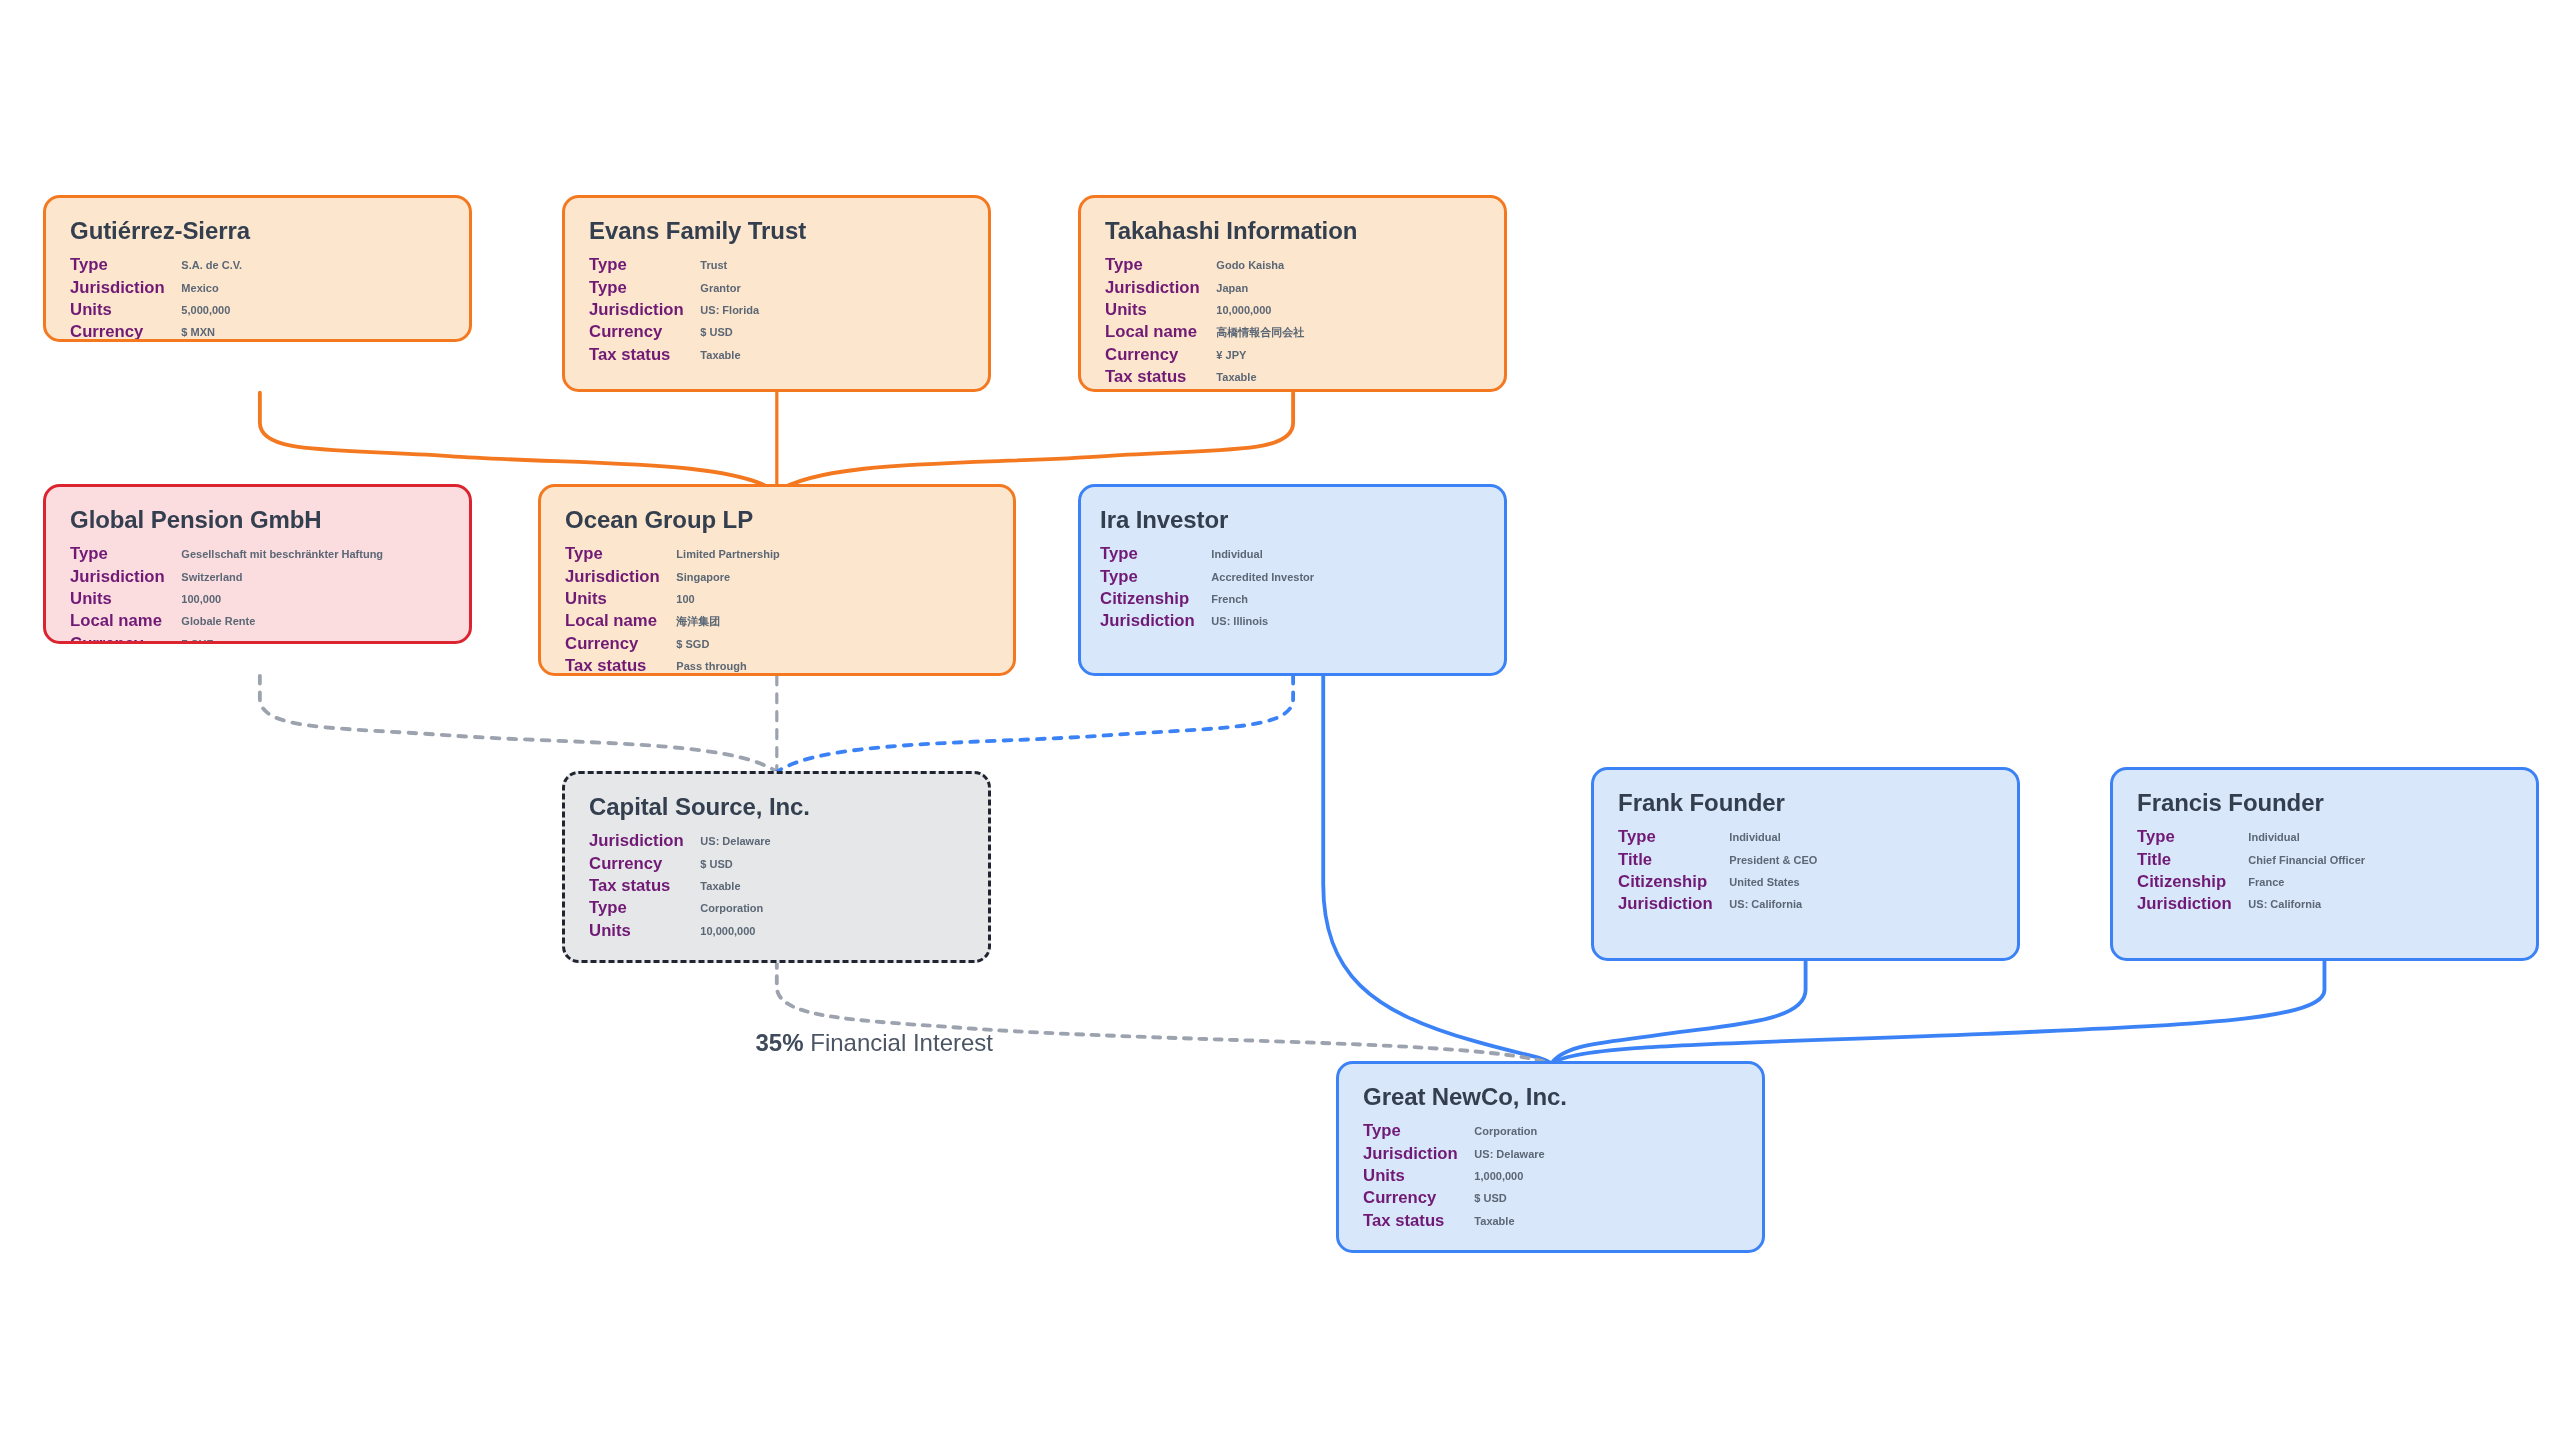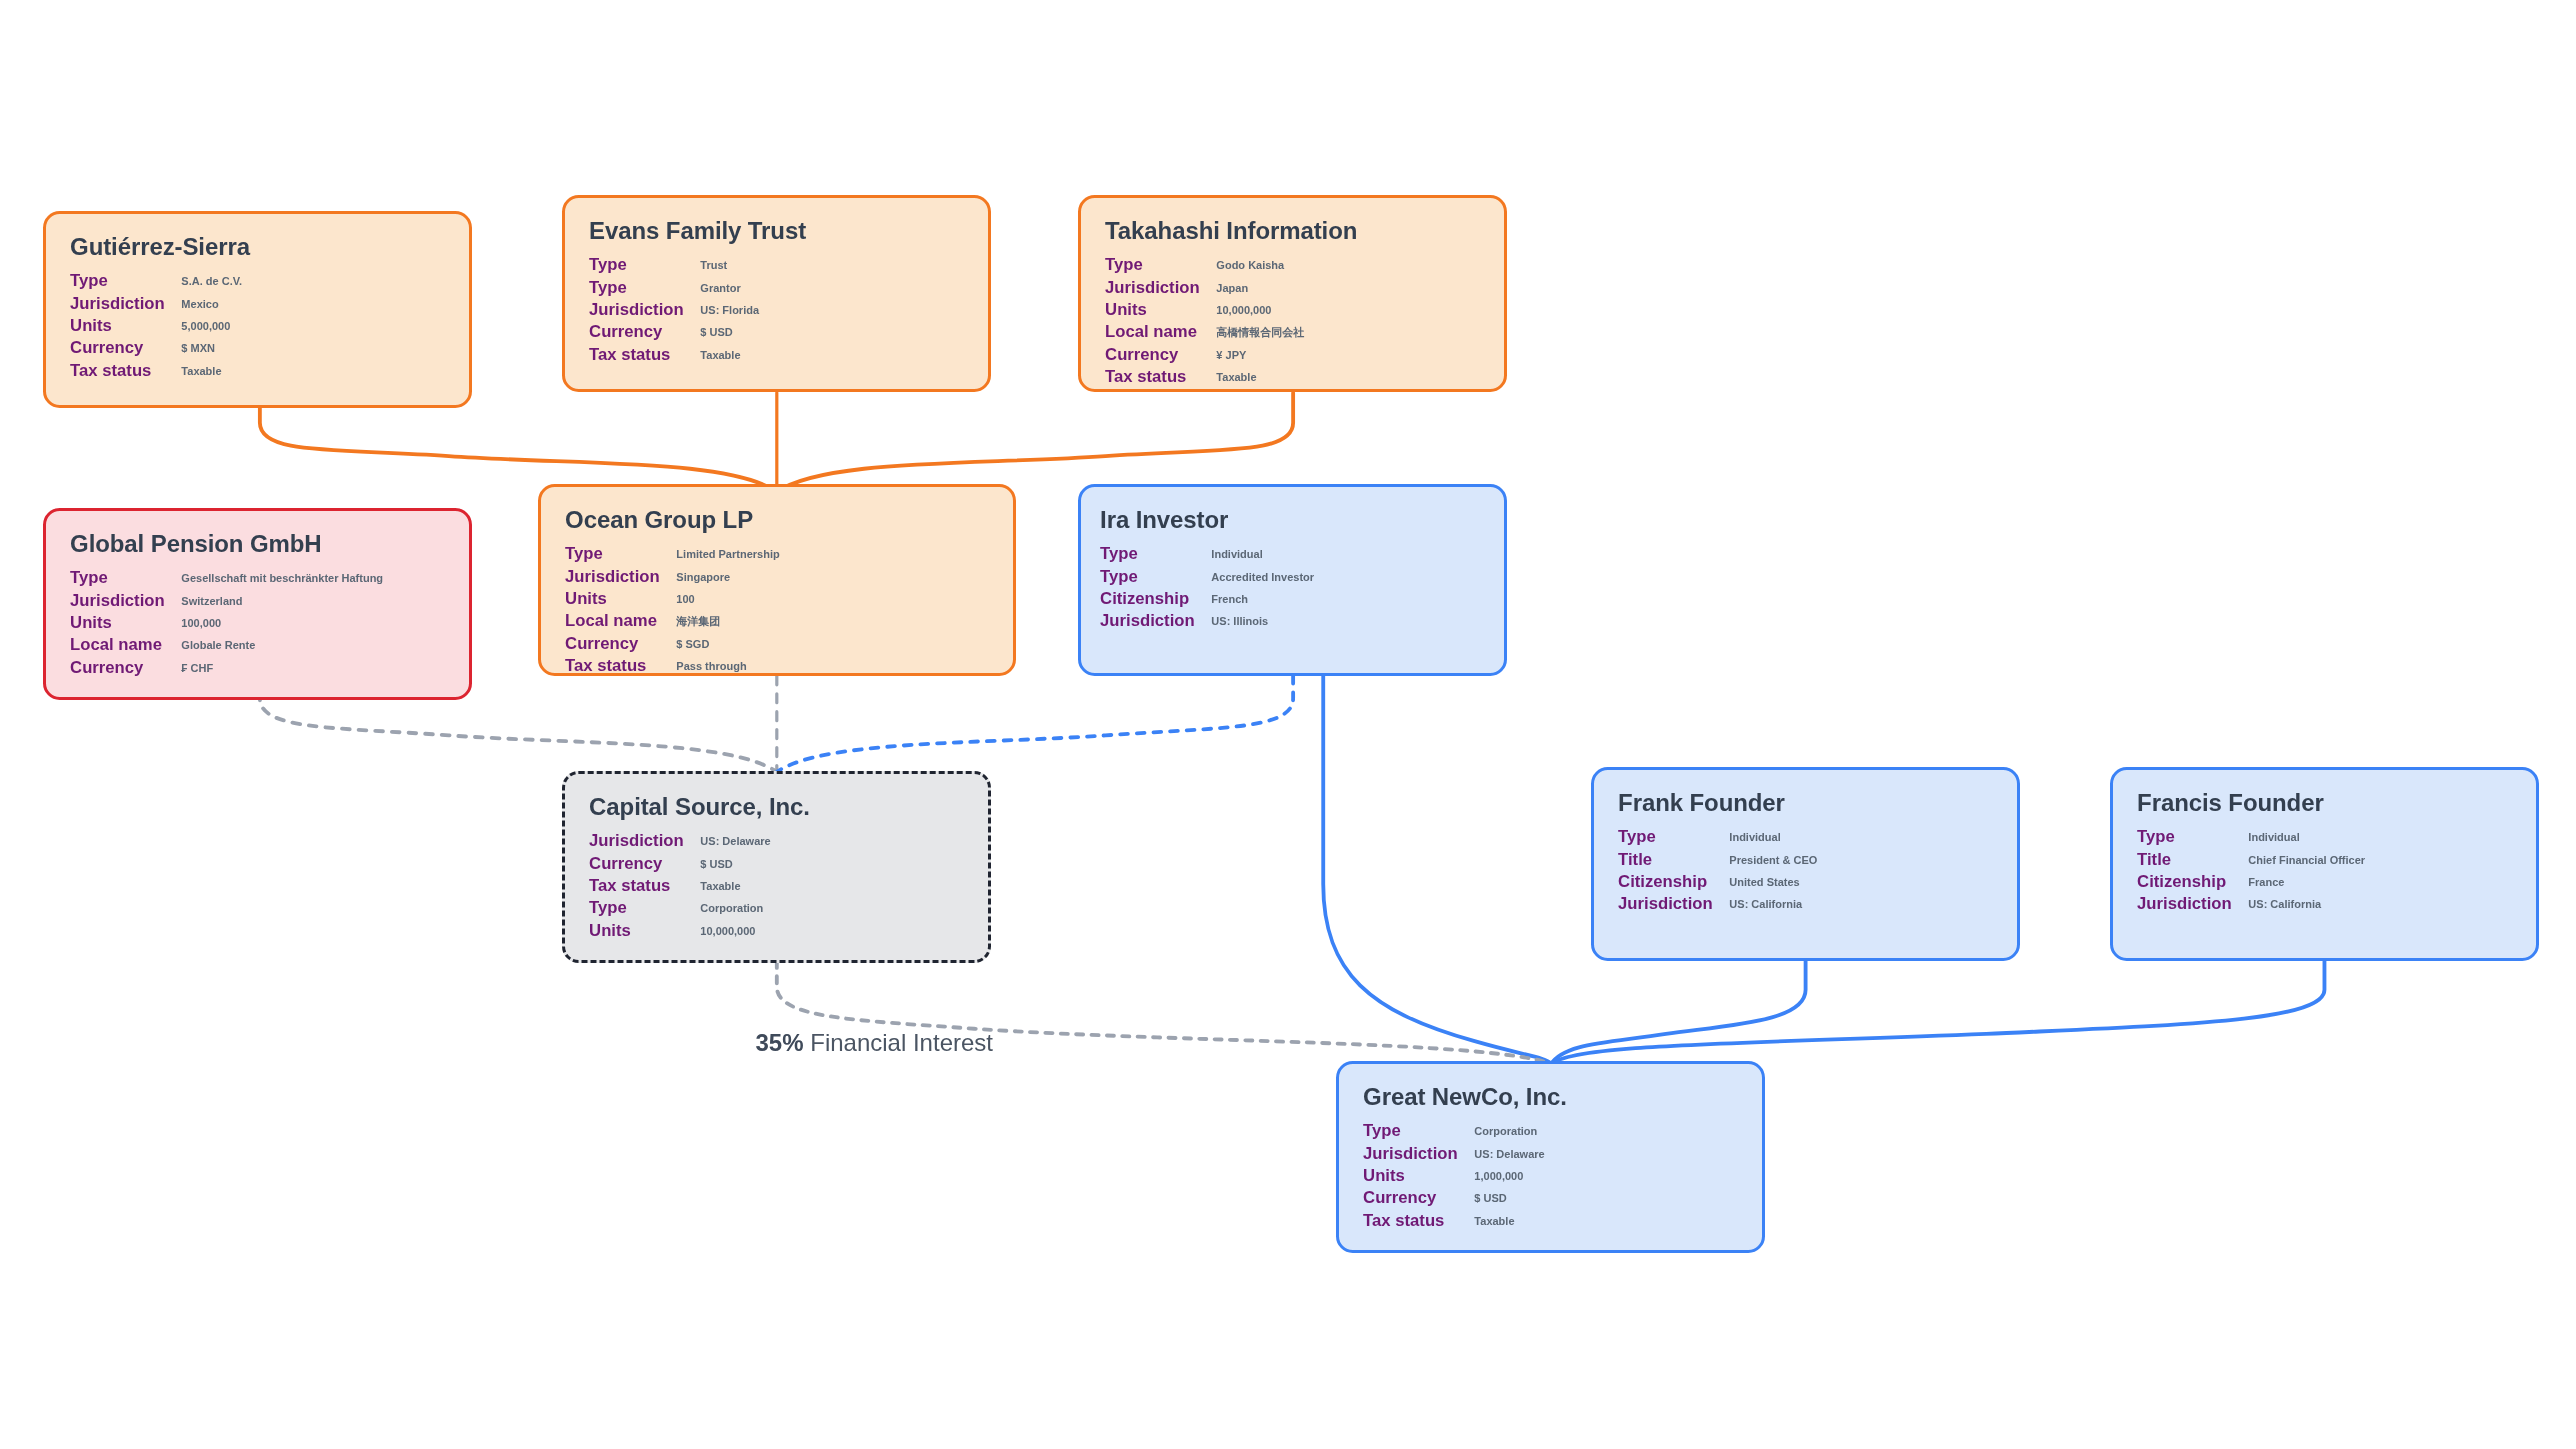--- a/index.html
+++ b/index.html
@@ -109,21 +109,21 @@
 
     <path d="M 2065 1055 L 2065 1380 C 2065 1520 2140 1580 2300 1625 C 2380 1648 2410 1650 2420 1660" fill="none" stroke="#3b82f6" stroke-width="6" stroke-linecap="round"></path>
 
     <path d="M 1212 1500 L 1212 1540 C 1212 1590 1330 1592 1520 1606 C 1850 1628 2310 1624 2420 1660" fill="none" stroke="#9ca3af" stroke-width="6" stroke-dasharray="11 13" stroke-linecap="round"></path>
 
     <path d="M 2818 1500 L 2818 1545 C 2818 1595 2700 1600 2600 1614 C 2510 1628 2440 1628 2420 1662" fill="none" stroke="#3b82f6" stroke-width="6" stroke-linecap="round"></path>
 
     <path d="M 3628 1500 L 3628 1545 C 3628 1595 3400 1600 3100 1614 C 2700 1630 2450 1630 2420 1662" fill="none" stroke="#3b82f6" stroke-width="6" stroke-linecap="round"></path>
   </svg>
 
-  <div class="node orange" style="left:43px; top:211px; width:429px; height:197px;">
+  <div class="node orange" style="left:43px; top:195px; width:429px; height:147px;">
     <div class="node-title">Gutiérrez-Sierra</div>
     <table class="attr-table">
       <tbody>
         <tr>
           <td class="attr-key">Type</td>
           <td class="attr-val">S.A. de C.V.</td>
         </tr>
         <tr>
           <td class="attr-key">Jurisdiction</td>
           <td class="attr-val">Mexico</td>
@@ -197,21 +197,21 @@
           <td class="attr-val">¥ JPY</td>
         </tr>
         <tr>
           <td class="attr-key">Tax status</td>
           <td class="attr-val">Taxable</td>
         </tr>
       </tbody>
     </table>
   </div>
 
-  <div class="node pink" style="left:43px; top:508px; width:429px; height:192px;">
+  <div class="node pink" style="left:43px; top:484px; width:429px; height:160px;">
     <div class="node-title">Global Pension GmbH</div>
     <table class="attr-table">
       <tbody>
         <tr>
           <td class="attr-key">Type</td>
           <td class="attr-val">Gesellschaft mit beschränkter Haftung</td>
         </tr>
         <tr>
           <td class="attr-key">Jurisdiction</td>
           <td class="attr-val">Switzerland</td>

